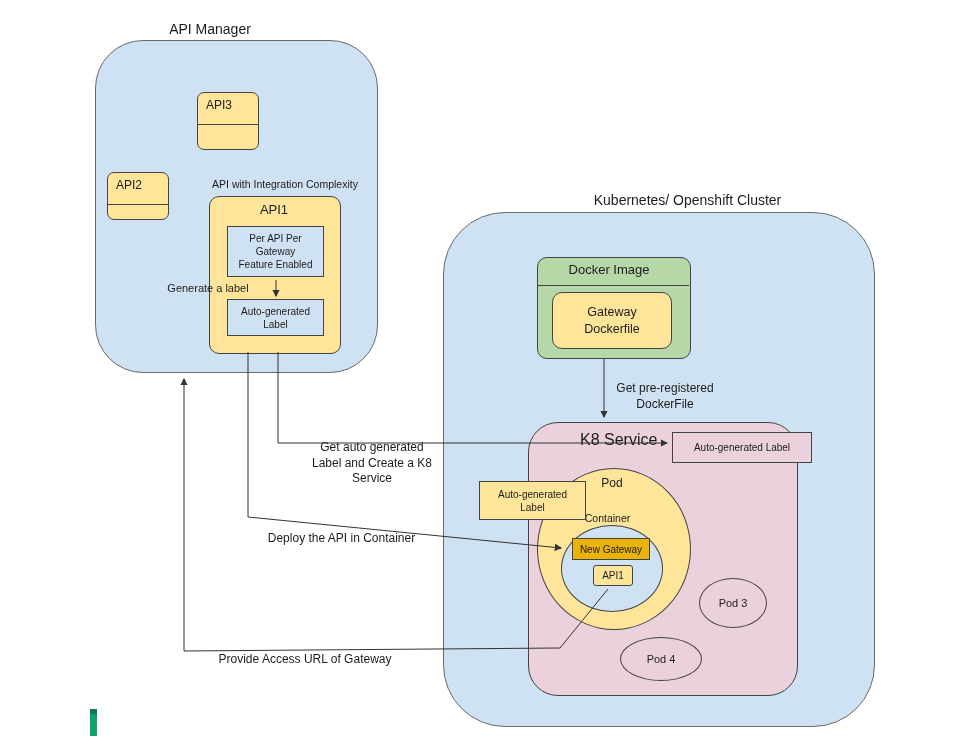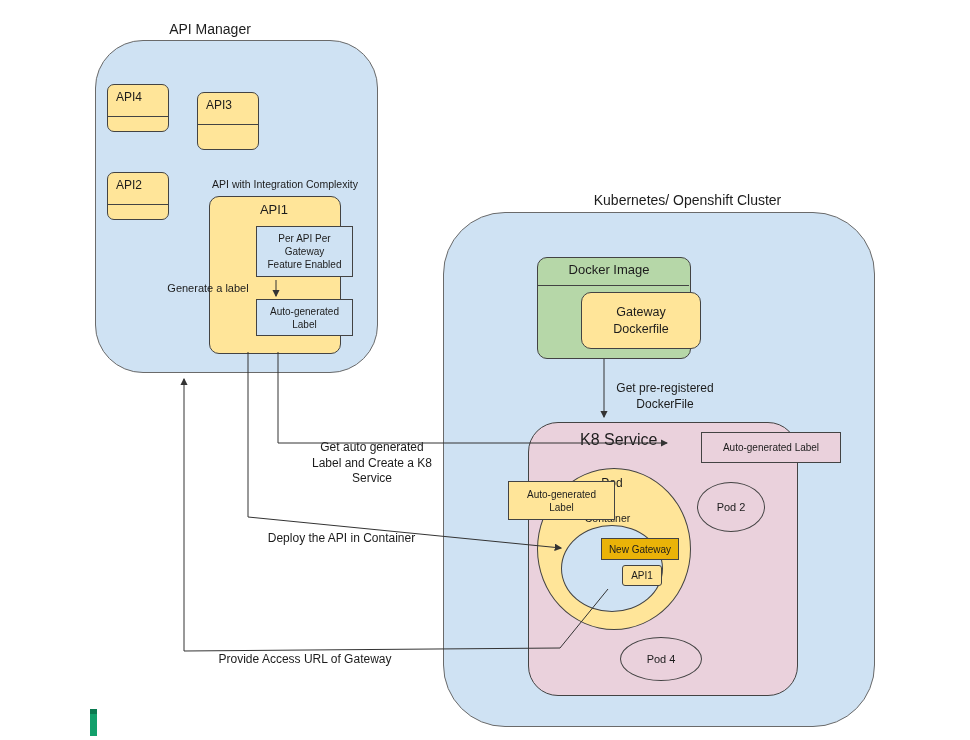--- a/index.html
+++ b/index.html
@@ -3,21 +3,21 @@
 <meta charset="utf-8">
 <style>
   html, body { margin: 0; padding: 0; background: #ffffff; }
   .canvas {
     position: relative; width: 970px; height: 740px; background: #ffffff;
     font-family: "Liberation Sans", sans-serif; color: #1c1c1c; overflow: hidden;
   }
   .abs { position: absolute; }
   .box {
     position: absolute; display: flex; align-items: center; justify-content: center;
-    text-align: center; white-space: pre-line; box-sizing: border-box; margin-left: 29px;
+    text-align: center; white-space: pre-line; box-sizing: border-box;
   }
   .caption { position: absolute; text-align: center; line-height: 1.3; white-space: pre-line; }
 
   
   .am-title { left: 140px; top: 20px; width: 140px; font-size: 14px; }
   .am-box { left: 95px; top: 40px; width: 281px; height: 331px; background: #cfe2f3;
             border: 1px solid #6a6a6a; border-radius: 48px; }
   .api-chip { position: absolute; width: 62px; height: 48px; background: #ffe599;
               border: 1px solid #434343; border-radius: 7px; font-size: 12px; box-sizing: border-box; }
   .api-chip .chip-label { display: block; padding: 5px 0 0 8px; }
@@ -81,24 +81,20 @@
                    background: linear-gradient(#0a7a50 0 5px, #12a06b 5px); }
 </style>
 </head>
 <body>
 
 <div class="canvas">
 
   <div class="caption am-title">API Manager</div>
   <div class="abs am-box"></div>
 
-  <div class="api-chip chip-api4">
-    <span class="chip-label">API4</span>
-    <span class="chip-divider"></span>
-  </div>
   <div class="api-chip chip-api3">
     <span class="chip-label">API3</span>
     <span class="chip-divider"></span>
   </div>
   <div class="api-chip chip-api2">
     <span class="chip-label">API2</span>
     <span class="chip-divider"></span>
   </div>
 
   <div class="caption complexity-caption">API with Integration Complexity</div>
@@ -128,21 +124,21 @@
   <div class="caption k8-title">K8 Service</div>
   <div class="box pink-label">Auto-generated Label</div>
 
   <div class="abs pod-circle"></div>
   <div class="caption pod-title">Pod</div>
   <div class="caption container-caption">Container</div>
   <div class="abs inner-ellipse"></div>
   <div class="box new-gateway">New Gateway</div>
   <div class="box api1-small">API1</div>
 
-  <div class="pod-ellipse pod2">Pod 2</div>
+  <div class="pod-ellipse pod3">Pod 3</div>
   <div class="pod-ellipse pod4">Pod 4</div>
 
   <div class="box yellow-label">Auto-generated
 Label</div>
 
   <div class="caption create-service-caption">Get auto generated
 Label and Create a K8
 Service</div>
   <div class="caption access-caption">Provide Access URL of Gateway</div>
   <div class="caption deploy-caption">Deploy the API in Container</div>

